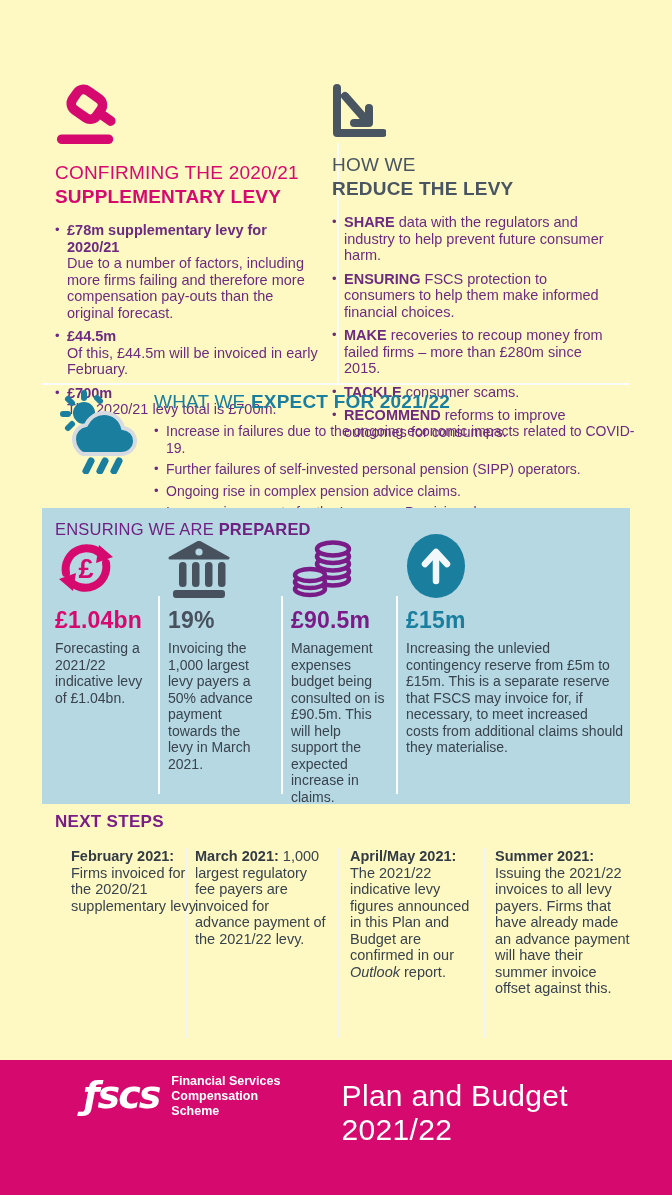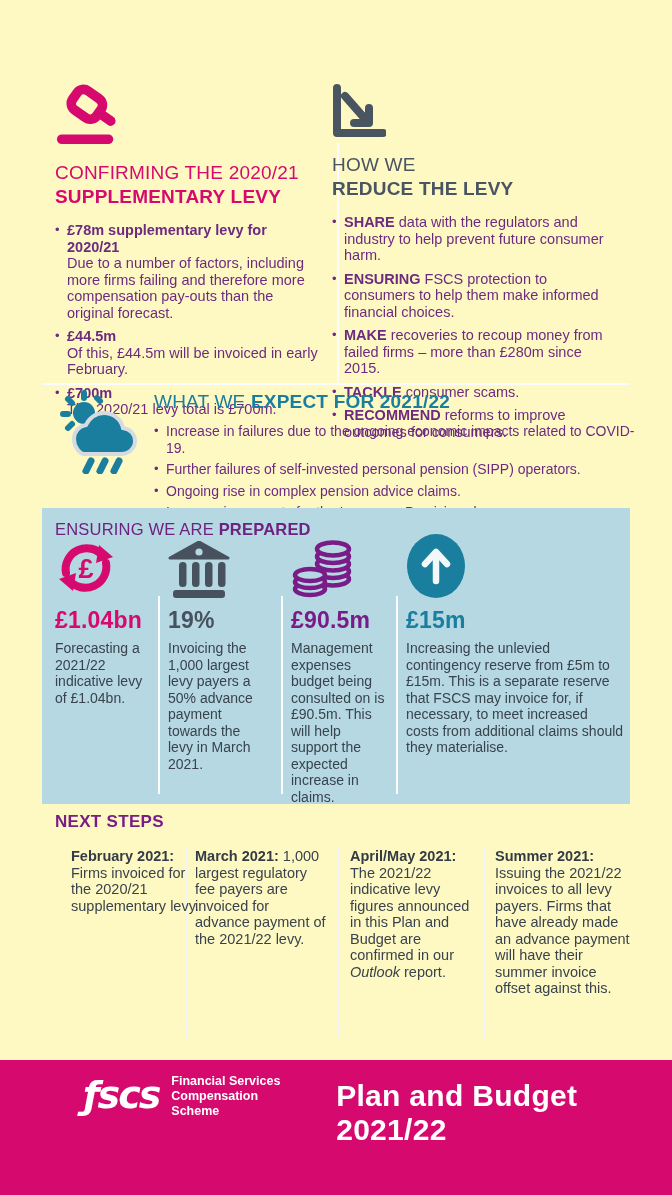--- a/index.html
+++ b/index.html
@@ -68,21 +68,21 @@
   #nsdiv1{left:130px}#nsdiv2{left:283px}#nsdiv3{left:428px}
   .ital{font-style:italic}
 
   
   .footer{position:absolute;left:0;top:1060px;width:672px;height:135px;background:#d60a6e;
           color:#fff;display:flex;align-items:flex-start;padding-top:14px;box-sizing:border-box}
   .logo-wrap{display:flex;align-items:flex-start;margin-left:83px}
   .logo-text{font-family:"DejaVu Sans",sans-serif;font-style:italic;font-weight:bold;
              font-size:38px;line-height:42px;letter-spacing:-2px}
   .logo-sub{margin-left:12px;font-size:12.5px;font-weight:bold;line-height:15px}
-  .f-title{margin-left:42px;font-size:30px;font-weight:bold;margin-top:5px;letter-spacing:.3px}
+  .f-title{margin-left:42px;font-size:30px;font-weight:normal;margin-top:5px;letter-spacing:.3px}
 
   svg{display:block}
 </style>
 </head>
 <body>
 
 <div id="page">
 
   <section class="top-left">
     <svg width="66" height="74" viewBox="-3 -4 68 72">

